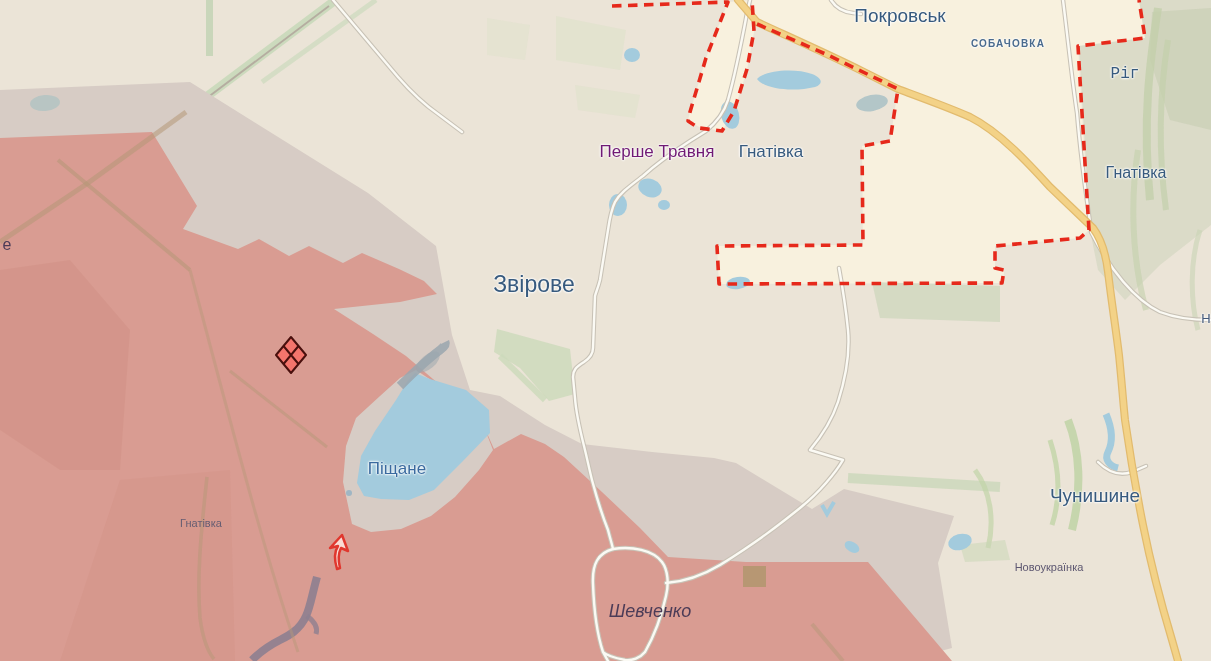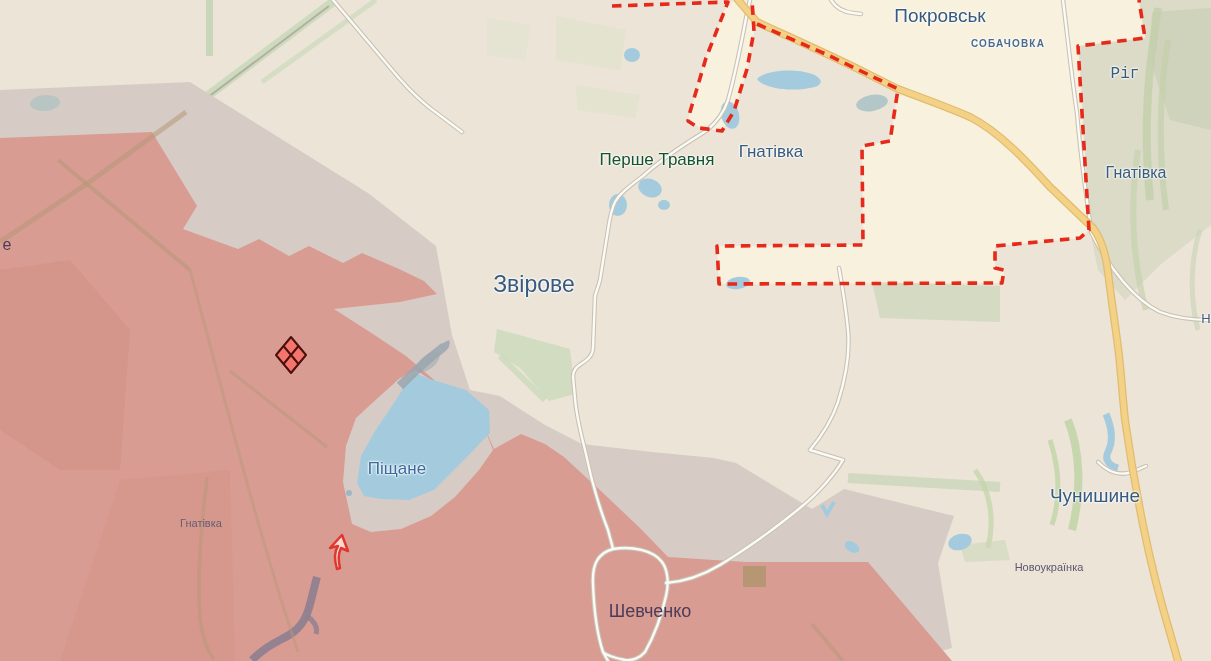--- a/index.html
+++ b/index.html
@@ -139,27 +139,27 @@
 
   <g>
     <path d="M291,337 L306,355 L291,373 L276,355 Z" fill="#f4756c" stroke="#4a100d" stroke-width="2" stroke-linejoin="round"></path>
     <path d="M283.5,346 L298.5,364 M298.5,346 L283.5,364" stroke="#4a100d" stroke-width="2"></path>
   </g>
   <g>
     <path d="M337,569 C334,559 334,552 338,546 L330,548 L342,535 L348,551 L341,548 C338,554 338,560 340,568 Z" fill="#fadbd4" stroke="#e0372e" stroke-width="2.5" stroke-linejoin="round"></path>
   </g>
 </svg>
 
-  <div class="lbl" style="left:940px;top:16px;font-size:19px;color:#375a7e;">Покровськ</div>
+  <div class="lbl" style="left:900px;top:16px;font-size:19px;color:#375a7e;">Покровськ</div>
   <div class="lbl" style="left:1008px;top:43px;font-size:10px;letter-spacing:1.2px;font-weight:700;color:#4a6b8e;">СОБАЧОВКА</div>
   <div class="lbl" style="left:1125px;top:74px;font-size:16px;color:#375a7e;font-family:Liberation Mono, monospace;">Ріг</div>
   <div class="lbl" style="left:1136px;top:173px;font-size:16px;color:#375a7e;">Гнатівка</div>
-  <div class="lbl" style="left:657px;top:160px;font-size:17px;color:#14532d;">Перше Травня</div>
+  <div class="lbl" style="left:657px;top:152px;font-size:17px;color:#701a75;">Перше Травня</div>
   <div class="lbl" style="left:771px;top:152px;font-size:17px;color:#375a7e;">Гнатівка</div>
   <div class="lbl" style="left:534px;top:284px;font-size:23px;color:#375a7e;">Звірове</div>
   <div class="lbl" style="left:397px;top:469px;font-size:17px;color:#3a6a9f;">Піщане</div>
   <div class="lbl" style="left:201px;top:523px;font-size:11px;color:#655d72;text-shadow:none;">Гнатівка</div>
-  <div class="lbl" style="left:650px;top:611px;font-size:18px;color:#4c3c57;text-shadow:none;">Шевченко</div>
+  <div class="lbl" style="left:650px;top:611px;font-size:18px;color:#4c3c57;text-shadow:none;font-style:italic;">Шевченко</div>
   <div class="lbl" style="left:1095px;top:496px;font-size:19px;color:#375a7e;">Чунишине</div>
   <div class="lbl" style="left:1049px;top:540px;font-size:11px;color:#5c5670;text-shadow:none;margin-top:27px;">Новоукраїнка</div>
   <div class="lbl" style="left:7px;top:245px;font-size:16px;color:#4c3c57;text-shadow:none;">е</div>
   <div class="lbl" style="left:1206px;top:318px;font-size:13px;color:#43597a;">Н</div>
 </div>
 
 </body></html>

